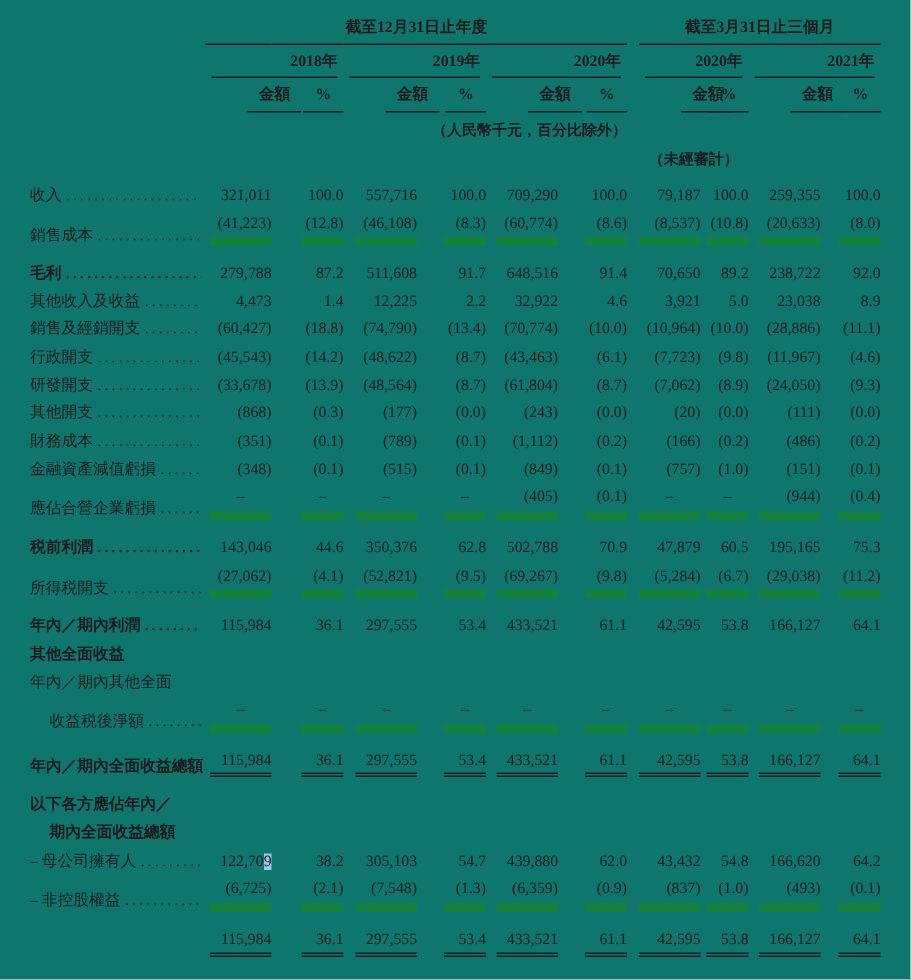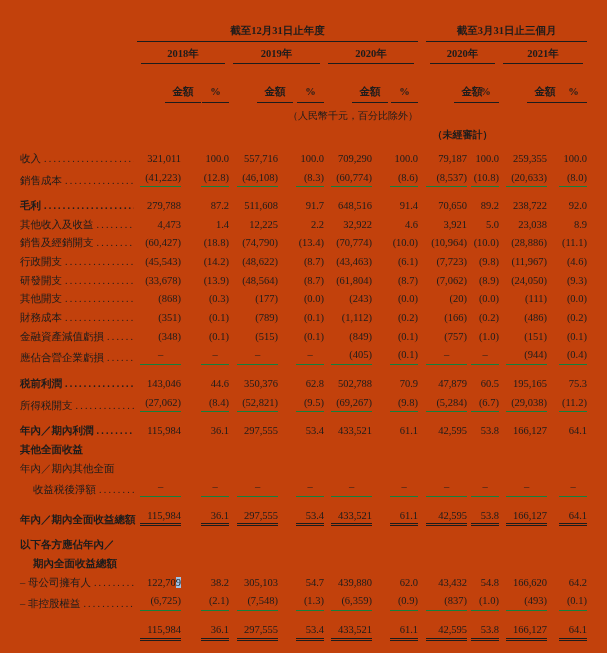--- a/index.html
+++ b/index.html
@@ -1,48 +1,48 @@
 <!DOCTYPE html>
 <html><head>
 <meta charset="utf-8">
 <style>
   *{box-sizing:border-box;}
   html,body{margin:0;padding:0;background:#ffffff;}
   .page{
-    width:607px;height:653px;overflow:hidden;background:#c2410c;color:#1c1c1c;
-    padding:24px 20px 8px 20px;
+    width:607px;height:653px;overflow:hidden;background:#0f766e;color:#1c1c1c;
+    padding:12px 20px 8px 20px;
     font-family:"Liberation Serif","DejaVu Serif",serif;
     font-size:10.5px;line-height:1.3;
   }
   table{border-collapse:collapse;table-layout:fixed;width:567px;}
   th,td{padding:0;vertical-align:bottom;font-weight:normal;}
   
   .gh{font-weight:bold;text-align:center;padding:0 0 3px;border-bottom:1px solid #1c1c1c;}
   .yh{padding:0;}
-  .yh div{margin:5px 4px 16px 4px;padding:0 0 3px;border-bottom:1px solid #1c1c1c;font-weight:bold;text-align:center;}
+  .yh div{margin:5px 4px 0 4px;padding:0 0 3px;border-bottom:1px solid #1c1c1c;font-weight:bold;text-align:right;}
   .sh{text-align:right;padding:5px 0 0 0;}
   .sh .u{display:inline-block;border-bottom:1px solid #1c1c1c;padding:0 1px 3px;font-weight:bold;text-align:center;}
   .sh.amt .u{min-width:36px;margin-left:28px;}
   .sh.pct .u{min-width:27px;}
-  .units{text-align:right;font-weight:normal;padding:6px 0 2px;font-size:10px;}
+  .units{text-align:right;font-weight:bold;padding:6px 0 2px;font-size:10px;}
   .unaud{text-align:center;font-weight:bold;padding:4px 0 2px;font-size:10px;}
   
   tbody td{padding:4px 0 1px;}
   tbody tr:first-child td{padding-top:9px;}
   tr.gap td{padding-top:11px;}
   .lbl .lw{display:flex;align-items:baseline;white-space:nowrap;}
   .lbl .t{flex:0 0 auto;}
   .lbl.b{font-weight:bold;}
   .lbl.ind{padding-left:13px;}
   .dots{flex:1 1 0;min-width:0;overflow:hidden;letter-spacing:2.2px;font-size:10px;margin:0 3px;color:#1c1c1c;}
   td.a,td.p{text-align:right;}
   .v{display:inline-block;text-align:right;}
   td.a .v{min-width:41px;}
   td.p .v{min-width:28px;}
-  .v.ul{border-bottom:1px solid #15803d;padding-bottom:2px;}
+  .v.ul{border-bottom:6px solid #15803d;padding-bottom:2px;}
   .v.dul{border-bottom:3px double #1c1c1c;padding-bottom:1px;}
   .v.c{text-align:center;}
   .hl{background:#9ec3e8;}
 </style>
 </head>
 <body>
 
 <div class="page">
   <table>
     <colgroup>
@@ -343,21 +343,21 @@
           <td class="p"><span class="v">75.3</span></td>
         </tr>
         <tr>
           <td class="lbl">
             <div class="lw">
               <span class="t">所得税開支</span>
               <span class="dots">..........................................................................................</span>
             </div>
           </td>
           <td class="a"><span class="v ul">(27,062)</span></td>
-          <td class="p"><span class="v ul">(8.4)</span></td>
+          <td class="p"><span class="v ul">(4.1)</span></td>
           <td class="a"><span class="v ul">(52,821)</span></td>
           <td class="p"><span class="v ul">(9.5)</span></td>
           <td class="a"><span class="v ul">(69,267)</span></td>
           <td class="p"><span class="v ul">(9.8)</span></td>
           <td></td>
           <td class="a"><span class="v ul">(5,284)</span></td>
           <td class="p"><span class="v ul">(6.7)</span></td>
           <td class="a"><span class="v ul">(29,038)</span></td>
           <td class="p"><span class="v ul">(11.2)</span></td>
         </tr>

